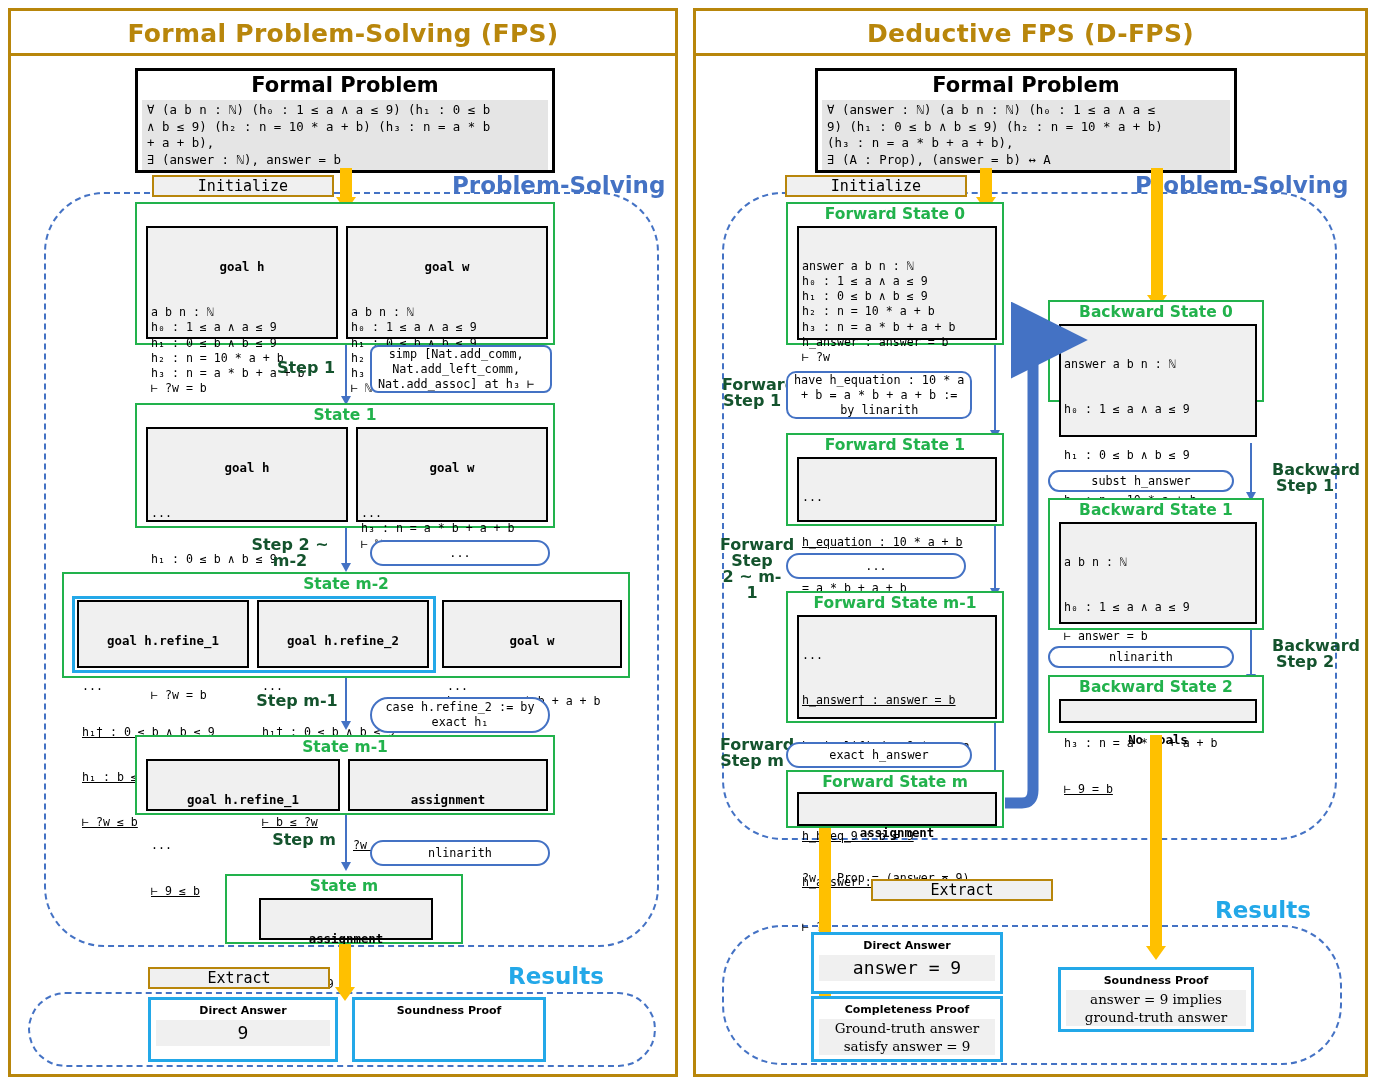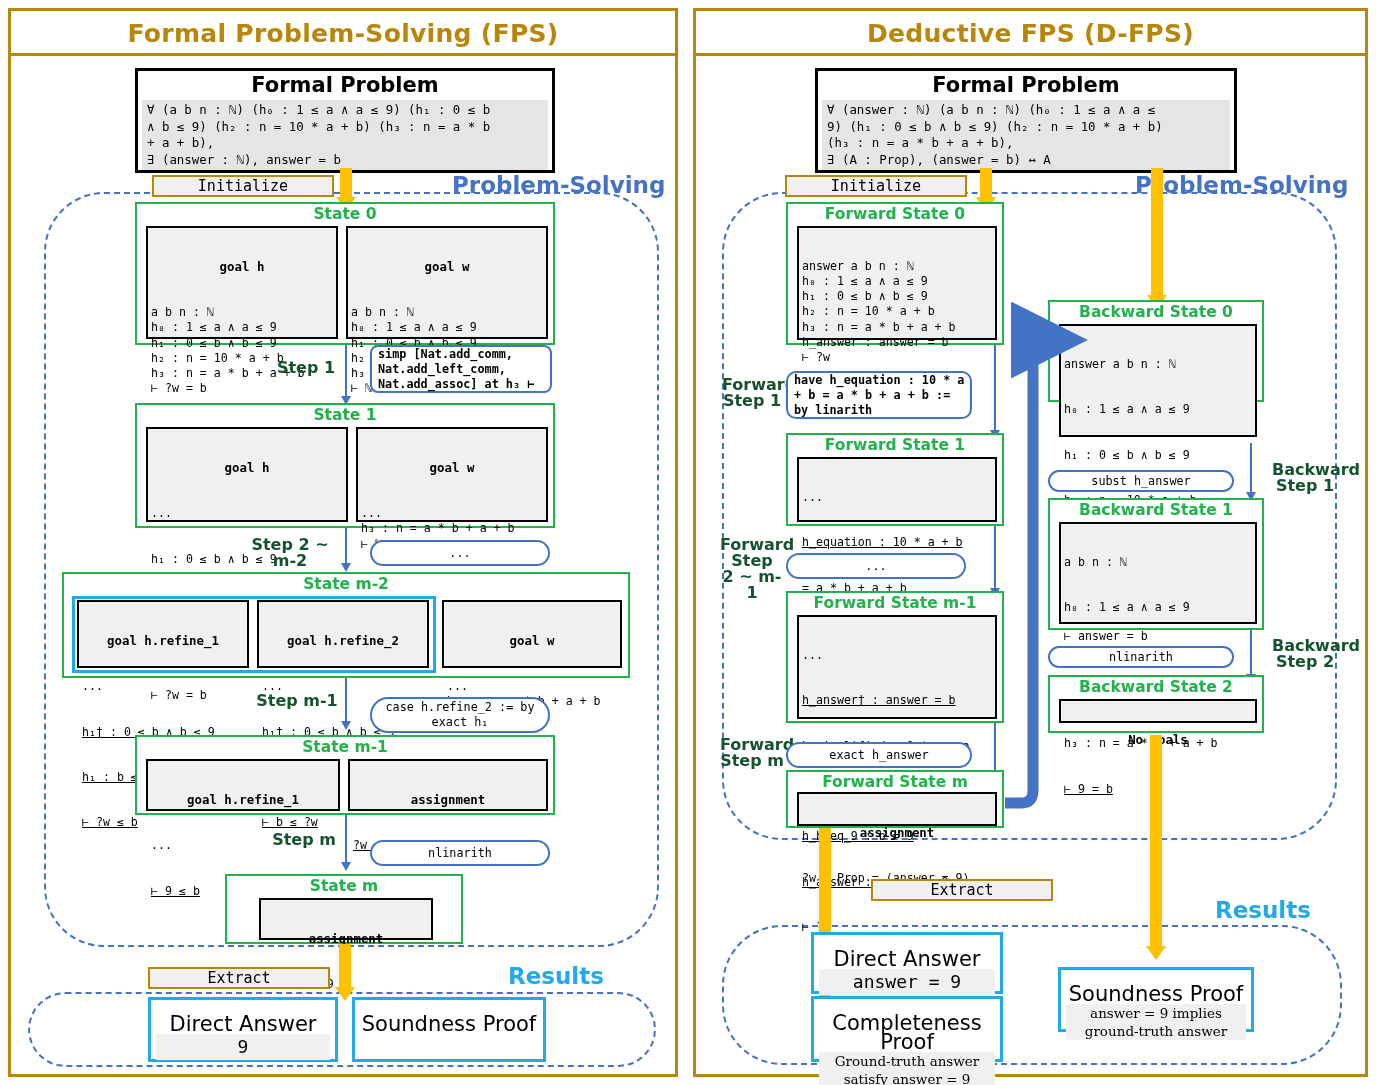--- a/index.html
+++ b/index.html
@@ -46,21 +46,21 @@
   .goal-h{text-align:center;font-weight:bold;font-size:12.4px;line-height:16px;}
   .u{text-decoration:underline;}
 
   
   .pill{
     position:absolute;border:2px solid #4472c4;border-radius:22px;background:#fff;
     font-family:"DejaVu Sans Mono", monospace;font-size:11.8px;line-height:15px;color:#000;
     box-sizing:border-box;display:flex;align-items:center;justify-content:center;
     text-align:center;white-space:pre;padding:2px 6px;
   }
-  .pill.lft{justify-content:flex-start;text-align:left;font-weight:bold;}
+  .pill.lft{justify-content:flex-start;text-align:center;}
 
   
   .step-label{position:absolute;color:#14532d;font-size:16px;font-weight:bold;text-align:center;line-height:16px;}
 
   
   .v-arrow{position:absolute;width:2px;background:#4472c4;}
   .v-arrow::after{
     content:"";position:absolute;left:-4px;bottom:-8px;
     border-left:5px solid transparent;border-right:5px solid transparent;border-top:9px solid #4472c4;
   }
@@ -78,21 +78,21 @@
 
   
   .gold-btn{
     position:absolute;border:2px solid #b8860b;background:#f0f0f0;box-sizing:border-box;
     font-family:"DejaVu Sans Mono", monospace;font-size:15px;color:#000;
     display:flex;align-items:center;justify-content:center;
   }
 
   
   .res-box{position:absolute;border:3px solid #23a8e8;background:#fff;box-sizing:border-box;}
-  .res-title{text-align:center;font-weight:normal;font-size:21px;color:#000;line-height:19px;padding-top:15px;}
+  .res-title{text-align:center;font-weight:bold;font-size:11px;color:#000;line-height:19px;padding-top:1px;}
   .res-body{background:#f0f0f0;margin:0 5px 4px;text-align:center;color:#000;}
   .res-mono{font-family:"DejaVu Sans Mono", monospace;font-size:18px;line-height:26px;}
   .res-serif{font-family:"DejaVu Serif", serif;font-size:13.5px;line-height:18px;}
 
   .cyan-hl{position:absolute;border:3px solid #23a8e8;box-sizing:border-box;background:transparent;}
 
   svg.overlay{position:absolute;left:0;top:0;width:1376px;height:1085px;pointer-events:none;}
 </style>
 </head>
 <body>
@@ -112,21 +112,20 @@
   <div class="fp-body mono">∀ (a b n : ℕ) (h₀ : 1 ≤ a ∧ a ≤ 9) (h₁ : 0 ≤ b
 ∧ b ≤ 9) (h₂ : n = 10 * a + b) (h₃ : n = a * b
 + a + b),
 ∃ (answer : ℕ), answer = b</div>
 </div>
 
 <div class="gold-btn mono" style="left:152px;top:175px;width:182px;height:22px;">Initialize</div>
 <div class="g-arrow down" style="left:340px;top:168px;width:12px;height:30px;"></div>
 
 <div class="state" style="left:135px;top:202px;width:420px;height:143px;">
-  <div class="state-title">State 0</div>
   <div class="goal" style="position:absolute;left:9px;top:22px;width:192px;height:113px;">
     <div class="goal-h">goal h</div>
     <div>a b n : ℕ
 h₀ : 1 ≤ a ∧ a ≤ 9
 h₁ : 0 ≤ b ∧ b ≤ 9
 h₂ : n = 10 * a + b
 h₃ : n = a * b + a + b
 ⊢ ?w = b</div>
   </div>
   <div class="goal" style="position:absolute;left:209px;top:22px;width:202px;height:113px;">

